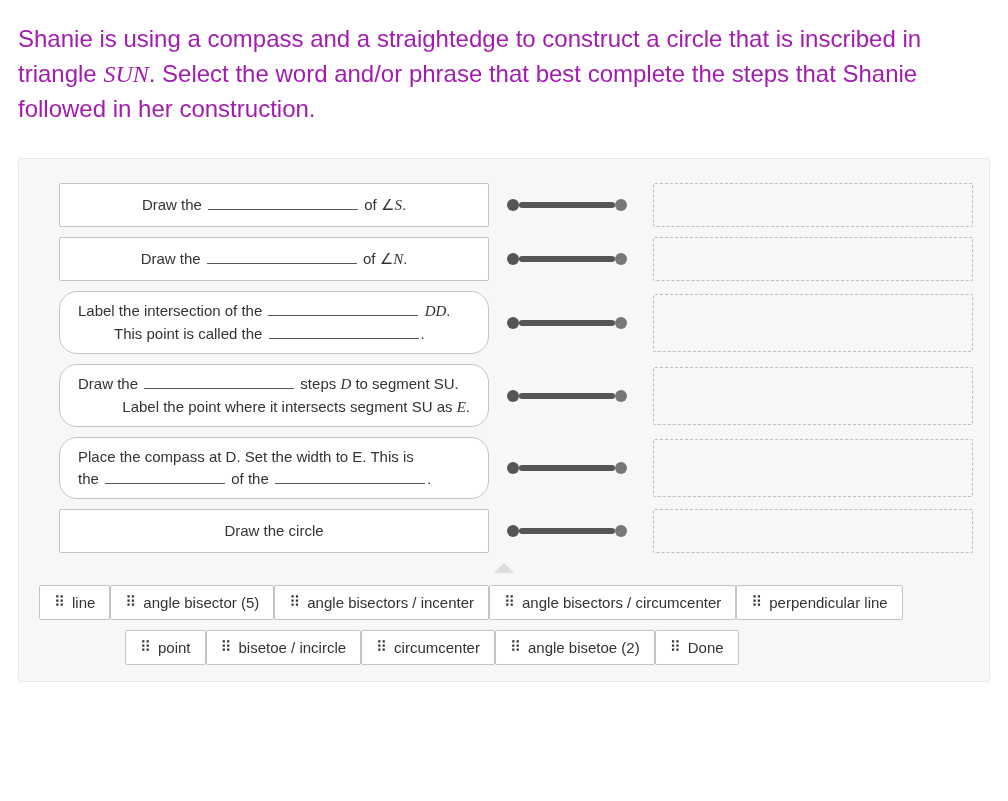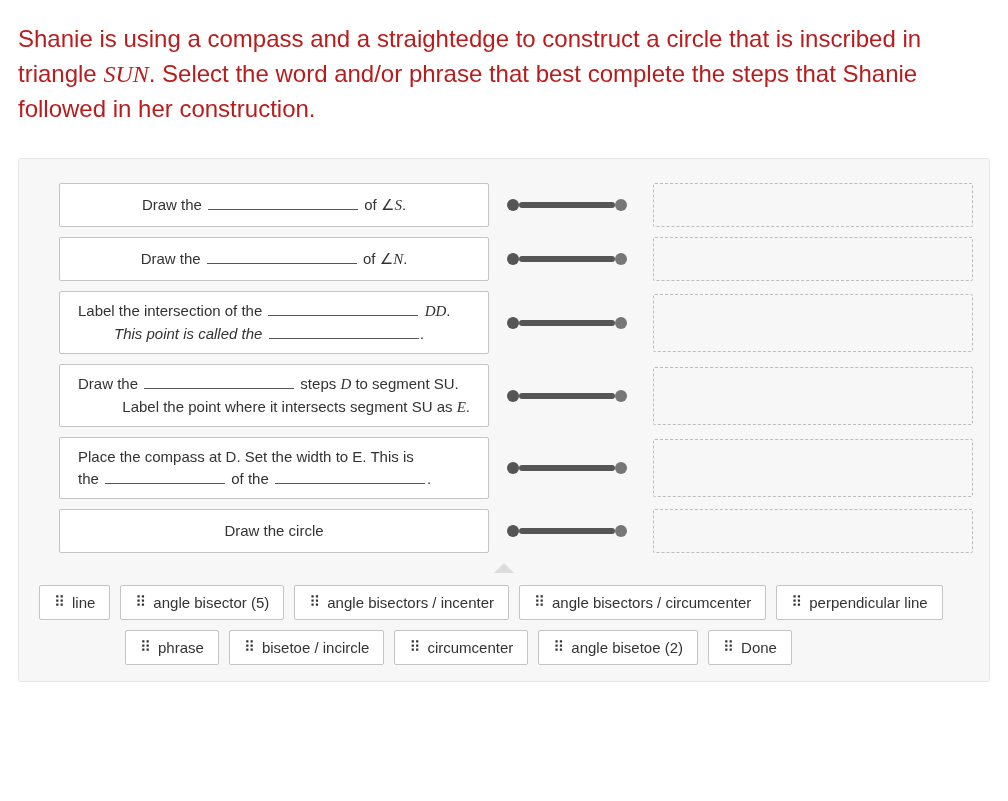--- a/index.html
+++ b/index.html
@@ -7,21 +7,21 @@
     margin: 0;
     font-family: Arial, Helvetica, sans-serif;
     background: #fff;
     color: #333;
     width: 1008px;
   }
   .container { padding: 10px 18px; }
   .prompt {
     font-size: 24px;
     line-height: 1.45;
-    color: #b91c1c;
+    color: #a21caf;
     margin: 12px 0 32px 0;
   }
   .italic { font-style: italic; font-family: "Times New Roman", serif; }
   .dark-italic { font-style: italic; font-family: "Times New Roman", serif; }
 
   .steps-panel {
     background: #f7f7f7;
     border: 1px solid #e8e8e8;
     border-radius: 3px;
     padding: 14px 16px 16px 16px;
@@ -44,21 +44,21 @@
     font-size: 15px;
     color: #333;
     display:flex;
     flex-direction: column;
     justify-content:center;
     align-items:center;
     text-align:center;
     padding: 8px 10px;
     line-height: 1.45;
   }
-  .step-box.left-text { align-items: flex-start; text-align:left; padding: 8px 18px; }
+  .step-box.left-text { align-items: flex-start; text-align:left; padding: 8px 18px; border-radius: 18px; }
 
   .connector {
     width: 120px;
     display:flex;
     align-items:center;
     margin-left: 6px;
   }
   .connector .dot {
     width: 12px; height:12px; border-radius:50%;
     background:#555;
@@ -75,21 +75,20 @@
     margin-left: 14px;
     min-height: 44px;
     border: 1.5px dashed #bdbdbd;
     border-radius: 2px;
     background: #f7f7f7;
   }
 
   .tokens-row {
     display:flex;
     flex-wrap: wrap;
-    gap: 10px;
     margin-top: 22px;
     padding: 0 4px;
     justify-content: flex-start;
   }
   .tokens-row.second { margin-top: 10px; justify-content: flex-start; padding-left: 90px;}
   .token {
     background:#fff;
     border:1px solid #c4c4c4;
     border-radius:2px;
     padding: 8px 14px;
@@ -157,21 +156,21 @@
           <span class="dot right"></span>
         </div>
       <div class="drop-zone"></div>
     </div>
 
     <div class="step-row">
       <div class="step-box left-text">
         <div style="width:100%; text-align:left;">
           <span>Label the intersection of the </span><span class="blank med"></span><span> </span><span class="dark-italic">DD</span><span>.</span>
         </div>
-        <div style="width:100%; text-align:left; padding-left:36px;font-style:italic;">
+        <div style="width:100%; text-align:left; padding-left:36px;">
           <span>This point is called the </span><span class="blank med"></span><span>.</span>
         </div>
       </div>
       <div class="connector">
           <span class="dot"></span>
           <span class="bar"></span>
           <span class="dot right"></span>
         </div>
       <div class="drop-zone" style="min-height:58px;"></div>
     </div>
@@ -242,21 +241,21 @@
           <span>angle bisectors / circumcenter</span>
         </div>
       <div class="token">
           <span class="grip"></span>
           <span>perpendicular line</span>
         </div>
     </div>
     <div class="tokens-row second">
       <div class="token">
           <span class="grip"></span>
-          <span>phrase</span>
+          <span>point</span>
         </div>
       <div class="token">
           <span class="grip"></span>
           <span>bisetoe / incircle</span>
         </div>
       <div class="token">
           <span class="grip"></span>
           <span>circumcenter</span>
         </div>
       <div class="token">

